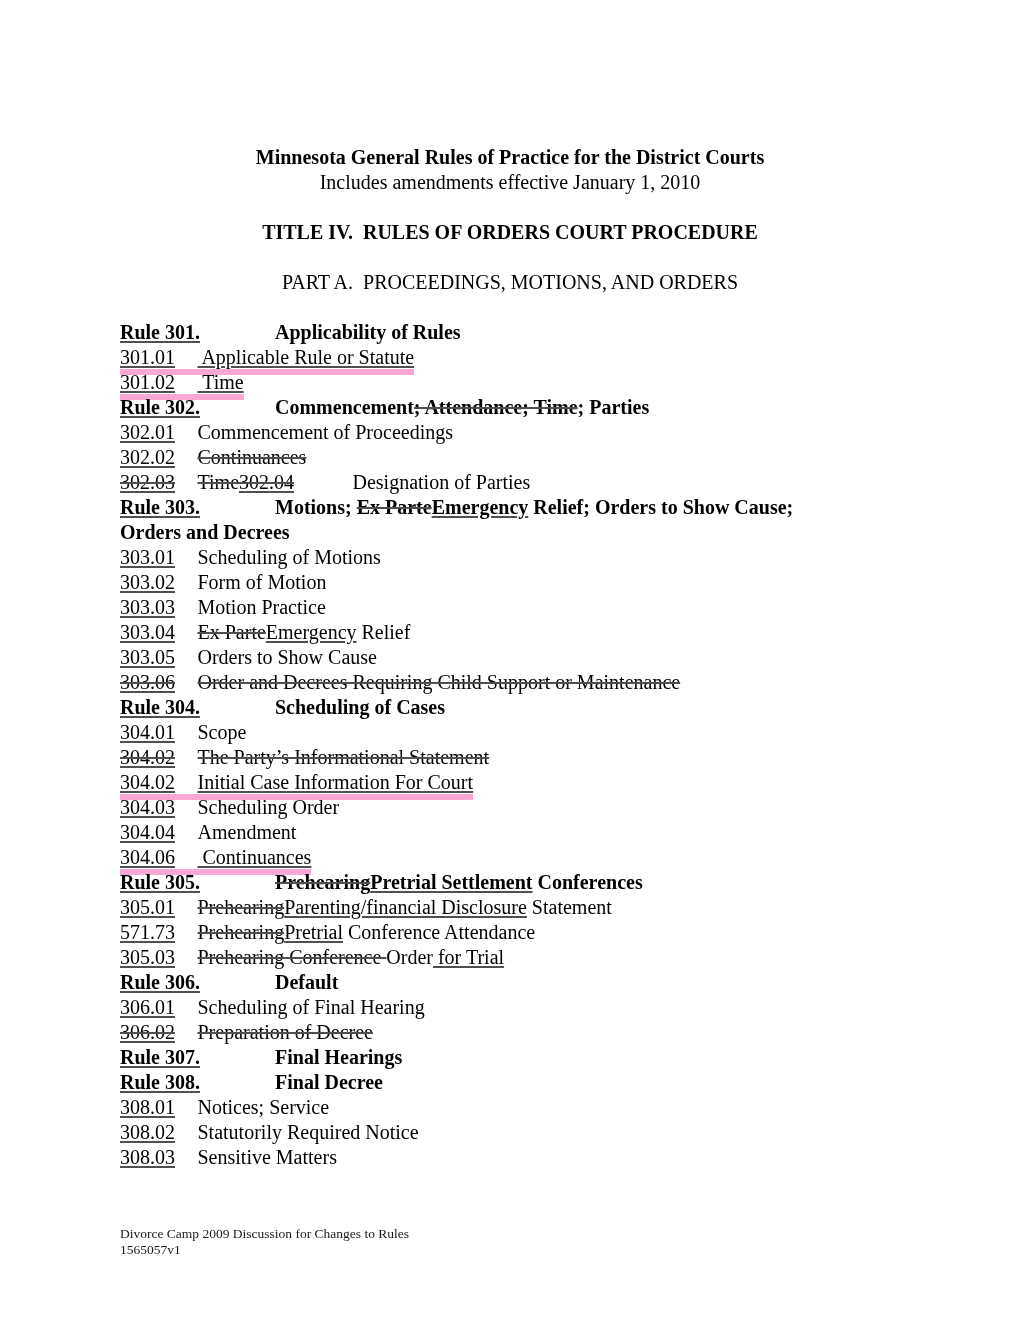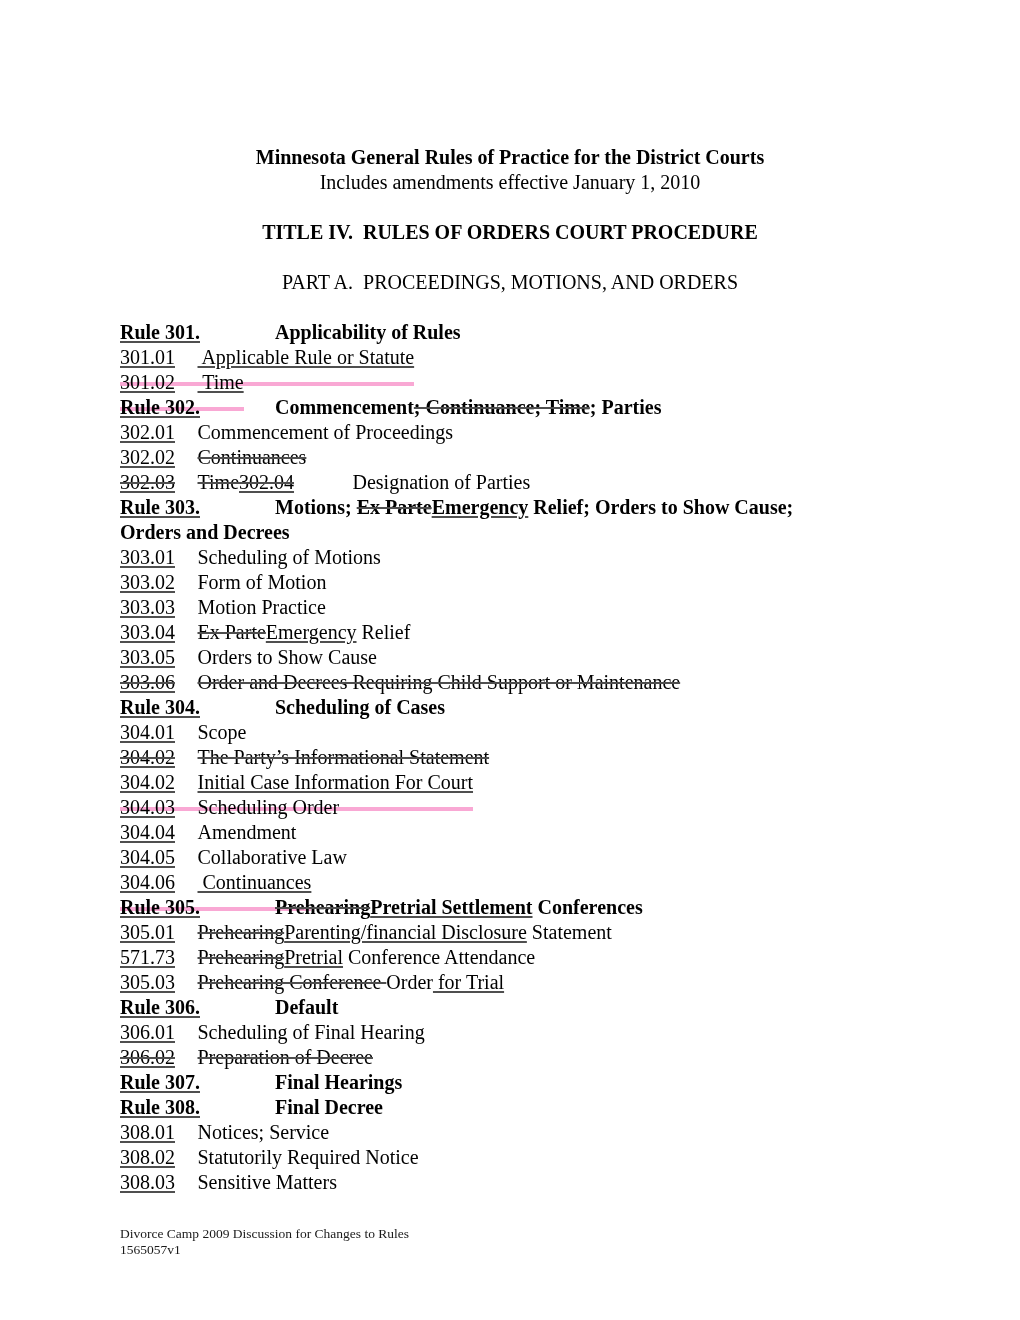--- a/index.html
+++ b/index.html
@@ -31,22 +31,22 @@
   }
   .center { text-align: center; }
   .b { font-weight: 700; }
   
   .deco {
     text-decoration-thickness: 2px;
     text-underline-offset: 2px;
     text-decoration-color: #4f4f4f;
   }
   .dbl {
-    border-bottom: 4px solid #f9a8d4;
-    padding-bottom: 14px;
+    border-bottom: 6px solid #f9a8d4;
+    padding-bottom: 1px;
   }
   .footer {
     position: absolute;
     left: 120px;
     top: 1226px;
     font-size: 13.5px;
     line-height: 16px;
     color: #1a1a1a;
   }
 </style>
@@ -59,39 +59,38 @@
     <div class="line center">Includes amendments effective January 1, 2010</div>
     <div class="line"></div>
     <div class="line center b">TITLE IV.  RULES OF ORDERS COURT PROCEDURE</div>
     <div class="line"></div>
     <div class="line center">PART A.  PROCEEDINGS, MOTIONS, AND ORDERS</div>
     <div class="line"></div>
     <div id="toc">
         <div class="line"><span class="deco" style="font-weight: 700; text-decoration-line: underline;">Rule 301.</span><span style="font-weight: 700;">	</span><span style="font-weight: 700;">Applicability of Rules</span></div>
         <div class="line"><span class="deco dbl" style="text-decoration-line: underline;">301.01	 Applicable Rule or Statute</span></div>
         <div class="line"><span class="deco dbl" style="text-decoration-line: underline;">301.02	 Time</span></div>
-        <div class="line"><span class="deco" style="font-weight: 700; text-decoration-line: underline;">Rule 302.</span><span style="font-weight: 700;">	Commencement</span><span class="deco" style="font-weight: 700; text-decoration-line: line-through;">; Continuance; Time</span><span style="font-weight: 700;">; Parties</span></div>
+        <div class="line"><span class="deco" style="font-weight: 700; text-decoration-line: underline;">Rule 302.</span><span style="font-weight: 700;">	Commencement</span><span class="deco" style="font-weight: 700; text-decoration-line: line-through;">; Attendance; Time</span><span style="font-weight: 700;">; Parties</span></div>
         <div class="line"><span class="deco" style="text-decoration-line: underline;">302.01</span><span>	Commencement of Proceedings</span></div>
         <div class="line"><span class="deco" style="text-decoration-line: underline;">302.02</span><span>	</span><span class="deco" style="text-decoration-line: line-through;">Continuances</span></div>
         <div class="line"><span class="deco" style="text-decoration-line: underline line-through;">302.03</span><span class="deco" style="text-decoration-line: line-through;">	Time</span><span class="deco" style="text-decoration-line: underline line-through;">302.04</span><span class="deco" style="text-decoration-line: line-through;">	</span><span>Designation of Parties</span></div>
         <div class="line"><span class="deco" style="font-weight: 700; text-decoration-line: underline;">Rule 303.</span><span style="font-weight: 700;">	Motions; </span><span class="deco" style="font-weight: 700; text-decoration-line: line-through;">Ex Parte</span><span class="deco" style="font-weight: 700; text-decoration-line: underline;">Emergency</span><span style="font-weight: 700;"> Relief; Orders to Show Cause;</span></div>
         <div class="line"><span style="font-weight: 700;">Orders and Decrees</span></div>
         <div class="line"><span class="deco" style="text-decoration-line: underline;">303.01</span><span>	Scheduling of Motions</span></div>
         <div class="line"><span class="deco" style="text-decoration-line: underline;">303.02</span><span>	Form of Motion</span></div>
         <div class="line"><span class="deco" style="text-decoration-line: underline;">303.03</span><span>	Motion Practice</span></div>
         <div class="line"><span class="deco" style="text-decoration-line: underline; text-align: right;">303.04</span><span>	</span><span class="deco" style="text-decoration-line: line-through;">Ex Parte</span><span class="deco" style="text-decoration-line: underline;">Emergency</span><span> Relief</span></div>
         <div class="line"><span class="deco" style="text-decoration-line: underline; text-align: center;">303.05</span><span>	Orders to Show Cause</span></div>
         <div class="line"><span class="deco" style="text-decoration-line: underline line-through;">303.06</span><span class="deco" style="text-decoration-line: line-through;">	Order and Decrees Requiring Child Support or Maintenance</span></div>
         <div class="line"><span class="deco" style="font-weight: 700; text-decoration-line: underline;">Rule 304.</span><span style="font-weight: 700;">	Scheduling of Cases</span></div>
         <div class="line"><span class="deco" style="text-decoration-line: underline;">304.01</span><span>	Scope</span></div>
         <div class="line"><span class="deco" style="text-decoration-line: underline line-through; text-align: right;">304.02</span><span class="deco" style="text-decoration-line: line-through;">	The Party’s Informational Statement</span></div>
         <div class="line"><span class="deco dbl" style="text-decoration-line: underline;">304.02	Initial Case Information For Court</span></div>
         <div class="line"><span class="deco" style="text-decoration-line: underline;">304.03</span><span>	Scheduling Order</span></div>
         <div class="line"><span class="deco" style="text-decoration-line: underline;">304.04</span><span>	Amendment</span></div>
-        <div class="line"><span class="deco" style="text-decoration-line: underline;">304.05</span><span>	Collaborative Law</span></div>
         <div class="line"><span class="deco dbl" style="text-decoration-line: underline;">304.06	 Continuances</span></div>
         <div class="line"><span class="deco" style="font-weight: 700; text-decoration-line: underline;">Rule 305.</span><span style="font-weight: 700;">	</span><span class="deco" style="font-weight: 700; text-decoration-line: line-through;">Prehearing</span><span class="deco" style="font-weight: 700; text-decoration-line: underline;">Pretrial Settlement</span><span style="font-weight: 700;"> Conferences</span></div>
         <div class="line"><span class="deco" style="text-decoration-line: underline;">305.01</span><span>	</span><span class="deco" style="text-decoration-line: line-through;">Prehearing</span><span class="deco" style="text-decoration-line: underline;">Parenting/financial Disclosure</span><span> Statement</span></div>
         <div class="line"><span class="deco" style="text-decoration-line: underline;">571.73</span><span>	</span><span class="deco" style="text-decoration-line: line-through;">Prehearing</span><span class="deco" style="text-decoration-line: underline;">Pretrial</span><span> Conference Attendance</span></div>
         <div class="line"><span class="deco" style="text-decoration-line: underline;">305.03</span><span>	</span><span class="deco" style="text-decoration-line: line-through;">Prehearing Conference </span><span>Order</span><span class="deco" style="text-decoration-line: underline;"> for Trial</span></div>
         <div class="line"><span class="deco" style="font-weight: 700; text-decoration-line: underline;">Rule 306.</span><span style="font-weight: 700;">	Default</span></div>
         <div class="line"><span class="deco" style="text-decoration-line: underline;">306.01</span><span>	Scheduling of Final Hearing</span></div>
         <div class="line"><span class="deco" style="text-decoration-line: underline line-through;">306.02</span><span class="deco" style="text-decoration-line: line-through;">	Preparation of Decree</span></div>
         <div class="line"><span class="deco" style="font-weight: 700; text-decoration-line: underline;">Rule 307.</span><span style="font-weight: 700;">	Final Hearings</span></div>
         <div class="line"><span class="deco" style="font-weight: 700; text-decoration-line: underline;">Rule 308.</span><span style="font-weight: 700;">	Final Decree</span></div>

